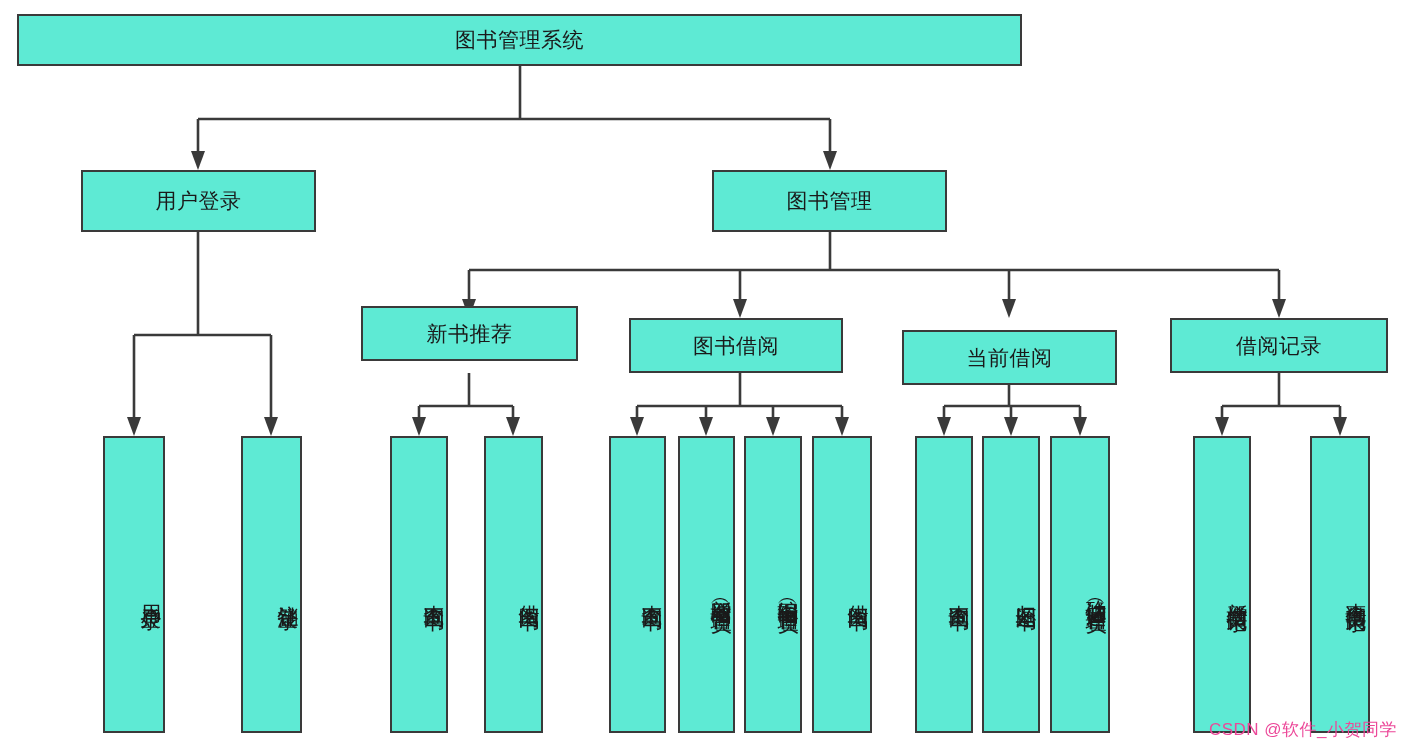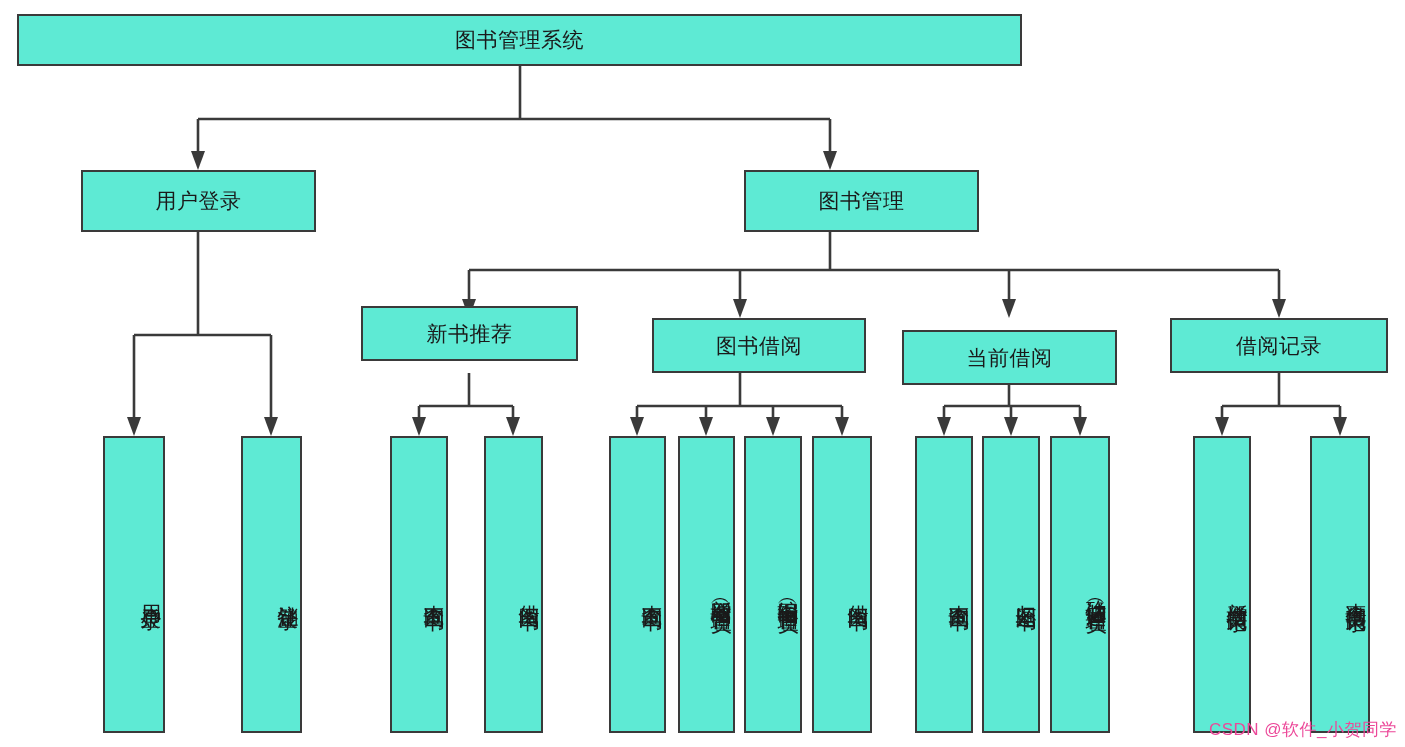--- a/index.html
+++ b/index.html
@@ -127,27 +127,27 @@
       <polygon points="1333,417 1347,417 1340,436" fill="#3a3a3a"></polygon>
     </svg>
 
   <div id="nodes">
       <div class="node horiz" style="left: 17px; top: 14px; width: 1005px; height: 52px;">
         <span class="lbl">图书管理系统</span>
       </div>
       <div class="node horiz" style="left: 81px; top: 170px; width: 235px; height: 62px;">
         <span class="lbl">用户登录</span>
       </div>
-      <div class="node horiz" style="left: 712px; top: 170px; width: 235px; height: 62px; margin-left: 32px;">
+      <div class="node horiz" style="left: 712px; top: 170px; width: 235px; height: 62px;">
         <span class="lbl">图书管理</span>
       </div>
       <div class="node horiz" style="left: 361px; top: 306px; width: 217px; height: 55px;">
         <span class="lbl">新书推荐</span>
       </div>
-      <div class="node horiz" style="left: 652px; top: 318px; width: 214px; height: 55px;">
+      <div class="node horiz" style="left: 629px; top: 318px; width: 214px; height: 55px;">
         <span class="lbl">图书借阅</span>
       </div>
       <div class="node horiz" style="left: 902px; top: 318px; width: 215px; height: 55px; margin-top: 12px;">
         <span class="lbl">当前借阅</span>
       </div>
       <div class="node horiz" style="left: 1170px; top: 318px; width: 218px; height: 55px; justify-content: center;">
         <span class="lbl">借阅记录</span>
       </div>
       <div class="node vert" style="left: 103px; top: 436px; width: 62px; height: 297px;">
         <span class="lbl">用户登录</span>

